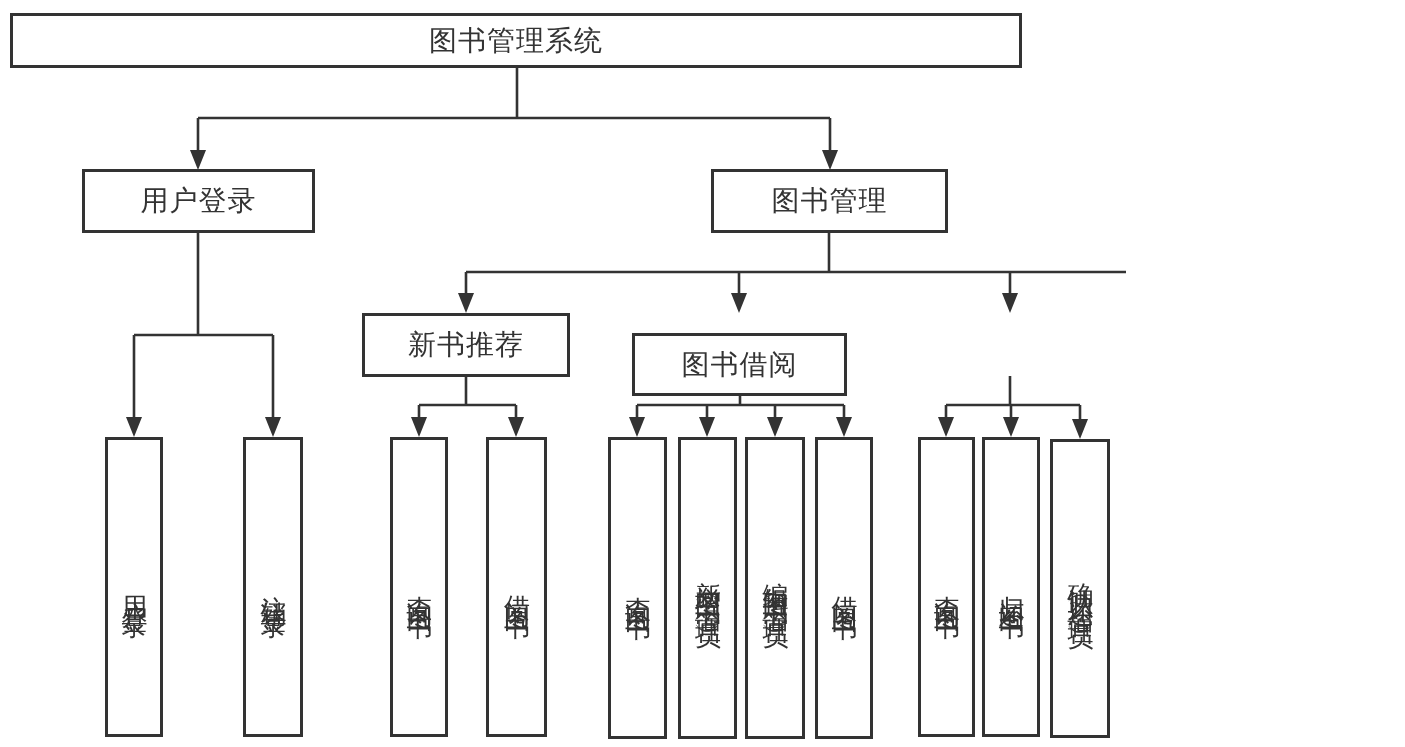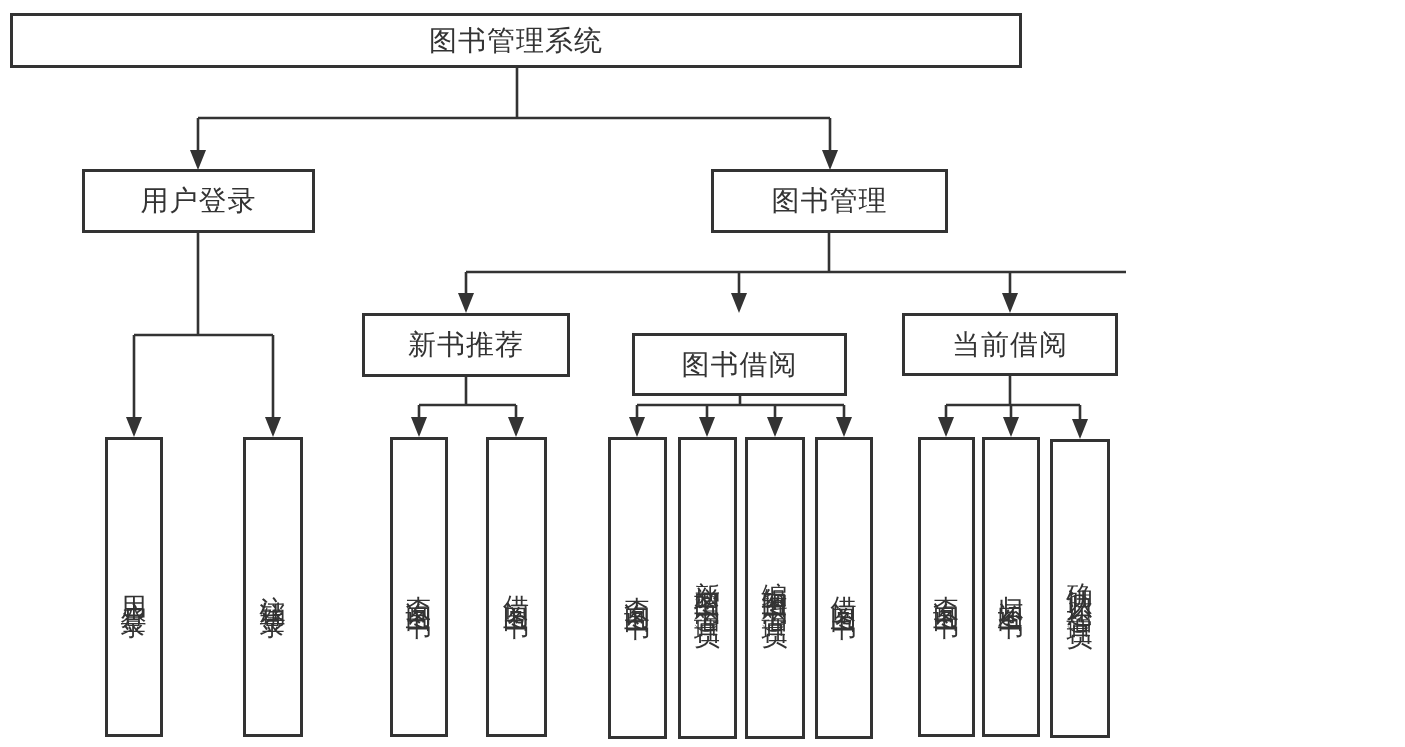--- a/index.html
+++ b/index.html
@@ -1,19 +1,19 @@
 <!DOCTYPE html>
 <html style="--line: #333333; --text: #333333; --bg: #ffffff; --wm: #b3b3b3;"><head>
 <meta charset="utf-8">
 <style>
   html,body { margin:0; padding:0; background:#ffffff; }
   .canvas {
     position:relative; width:1126px; height:747px;
     background:var(--bg,#ffffff); overflow:hidden;
-    font-family:Liberation Sans, sans-serif;
+    font-family:Liberation Serif, serif;
     color:var(--text,#333333);
   }
   svg.connectors { position:absolute; left:0; top:0; width:1405px; height:747px; }
   svg.connectors path { stroke:var(--line,#333333); stroke-width:2.6; fill:none; }
   svg.connectors polygon { fill:var(--line,#333333); stroke:none; }
   .node {
     position:absolute; box-sizing:border-box;
     border:3px solid var(--line,#333333); background:#ffffff;
     display:flex; align-items:center; justify-content:center;
     font-size:28px; letter-spacing:1px; white-space:nowrap;
@@ -86,23 +86,20 @@
   <div class="node" style="left:711px;top:169px;width:237px;height:64px;justify-content:center;">
     <span>图书管理</span>
   </div>
 
   <div class="node" style="left:362px;top:313px;width:208px;height:64px;align-items:center;">
     <span>新书推荐</span>
   </div>
   <div class="node" style="left:632px;top:312px;width:215px;height:63px;margin-top:21px;">
     <span>图书借阅</span>
   </div>
-  <div class="node" style="left:902px;top:313px;width:216px;height:63px;">
-    <span>当前借阅</span>
-  </div>
 
   <div class="node v-node" style="left:105px;top:437px;width:58px;height:300px;">
     <span>用户登录</span>
   </div>
   <div class="node v-node" style="left:243px;top:437px;width:60px;height:300px;">
     <span>注销登录</span>
   </div>
 
   <div class="node v-node" style="left:390px;top:437px;width:58px;height:300px;">
     <span>查询图书</span>

